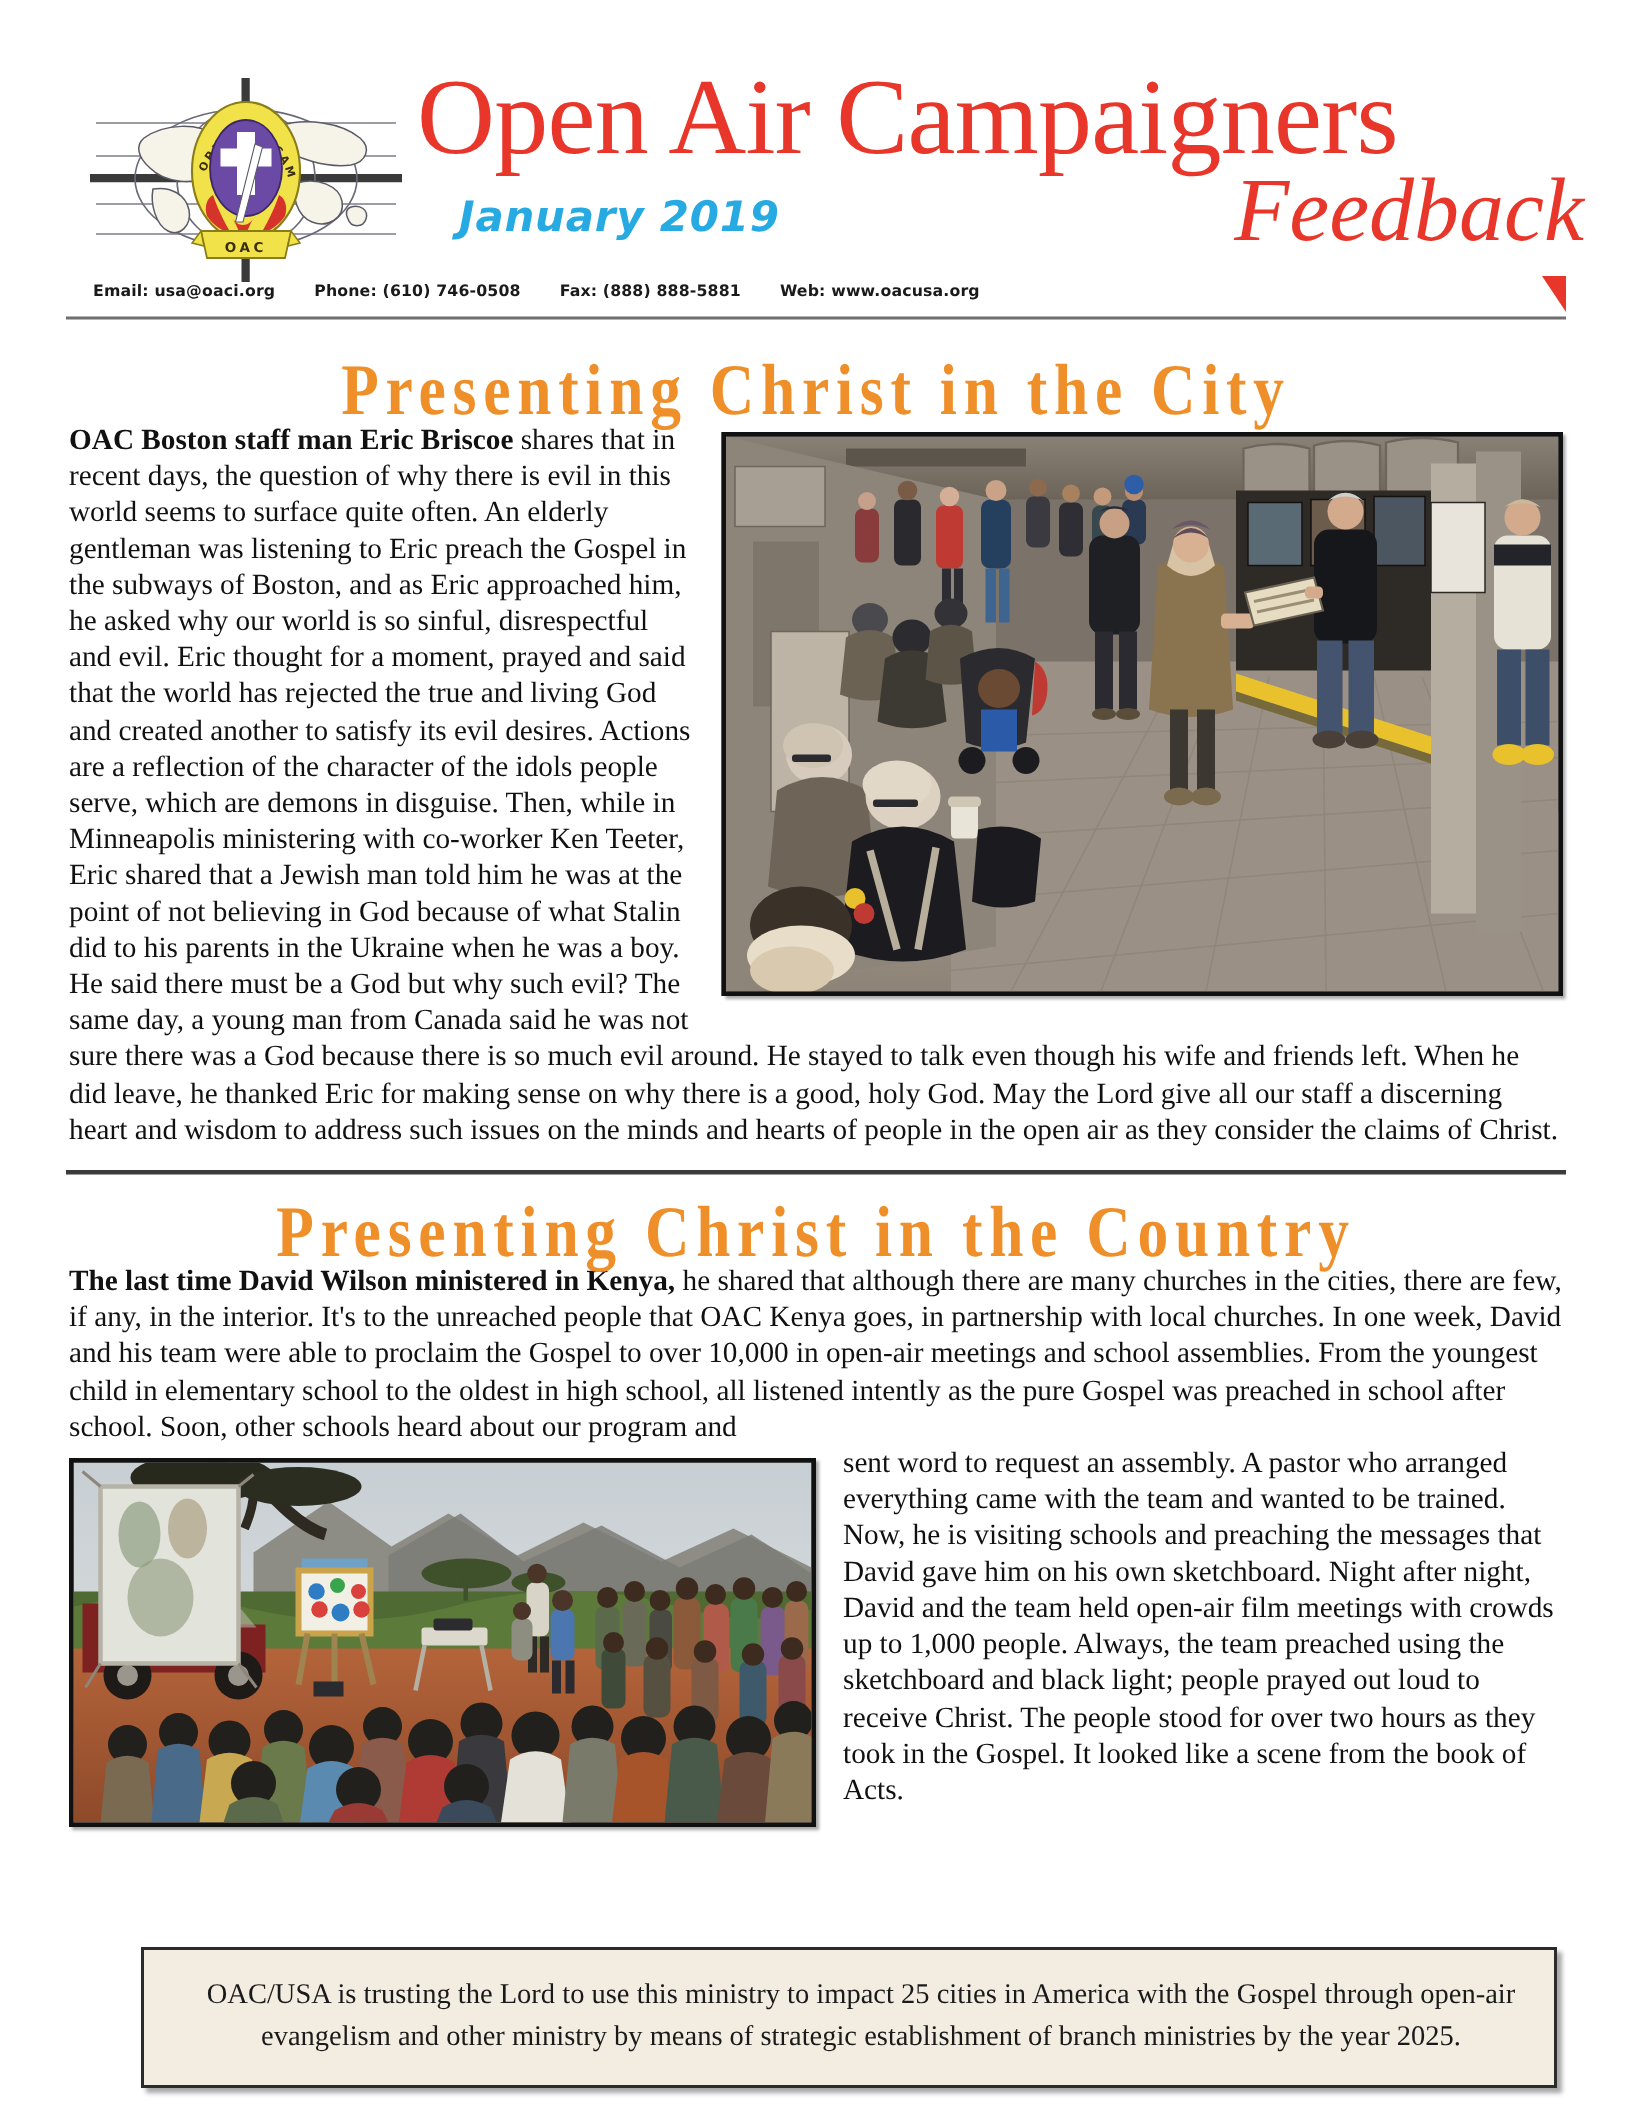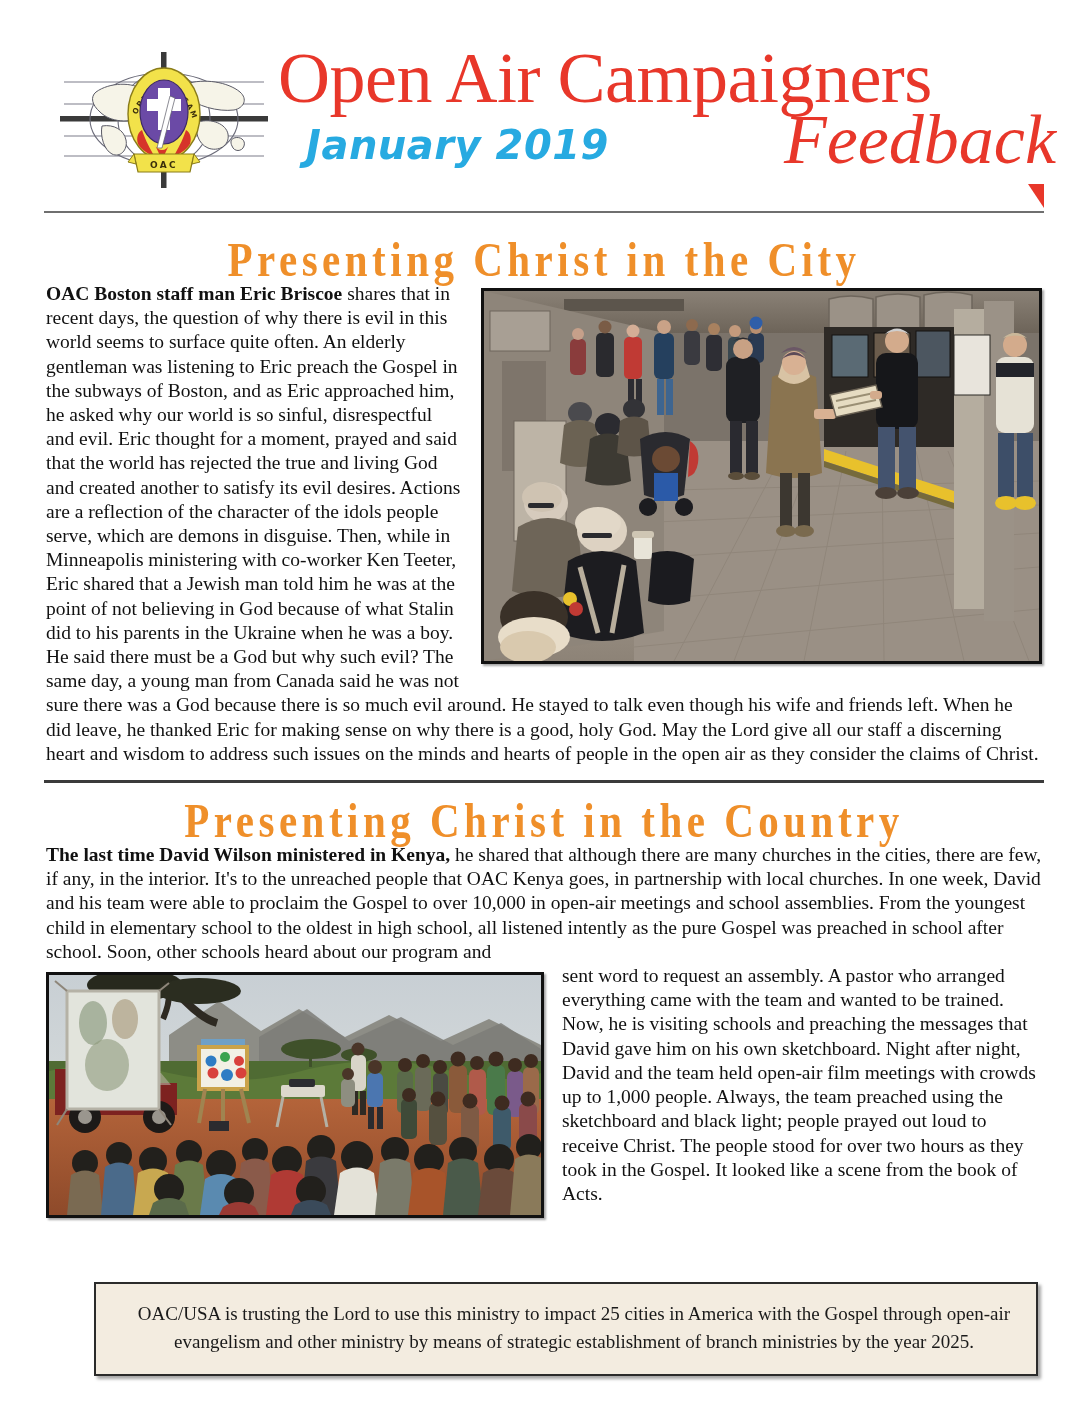--- a/index.html
+++ b/index.html
@@ -58,33 +58,33 @@
     letter-spacing: -0.5px;
     white-space: nowrap;
   }
   .title-date {
     position: absolute;
     left: 36px;
     top: 80px;
     font-family: "DejaVu Sans", sans-serif;
     font-weight: bold;
     font-style: italic;
-    font-size: 40px;
+    font-size: 28px;
     line-height: 42px;
     color: #27aae1;
     letter-spacing: 0.5px;
     white-space: nowrap;
   }
   .title-feedback {
     position: absolute;
     right: -6px;
     top: 58px;
     font-family: "Liberation Serif", serif;
     font-style: italic;
-    font-size: 70px;
+    font-size: 60px;
     line-height: 76px;
     color: #e8372a;
     white-space: nowrap;
   }
 
   .contact-line {
     position: absolute;
     left: 62px;
     top: 188px;
     width: 600px;
@@ -172,21 +172,21 @@
     margin: 14px 44px 0 44px;
     height: 3px;
     background: #3b3b3b;
   }
 
   
   .footer-box {
     position: absolute;
     left: 50px;
     right: 50px;
-    bottom: 32px;
+    bottom: 16px;
     background: #f3ece0;
     border: 2px solid #2b2b2b;
     box-shadow: 3px 3px 3px rgba(0,0,0,0.35);
     padding: 16px 24px 18px 40px;
     box-sizing: border-box;
     text-align: center;
     margin-left: 44px;
   }
   .footer-text {
     font-family: "Liberation Serif", serif;
@@ -255,20 +255,26 @@
         <text x="106" y="116" text-anchor="middle" font-family="DejaVu Sans, sans-serif" font-size="9" font-weight="bold" fill="#3b2f0b" letter-spacing="2.4">OAC</text>
       </svg>
     </div>
 
     <div class="title-block">
       <div class="title-main">Open Air Campaigners</div>
       <div class="title-date">January 2019</div>
       <div class="title-feedback">Feedback</div>
     </div>
 
+    <div class="contact-line">
+      <span>Email: usa@oaci.org</span>
+      <span>Phone: (610) 746-0508</span>
+      <span>Fax: (888) 888-5881</span>
+      <span>Web: www.oacusa.org</span>
+    </div>
 
     <div class="masthead-flag"></div>
     <div class="masthead-rule"></div>
   </div>
 
   <h2 class="section-heading">Presenting Christ in the City</h2>
 
   <div class="article clearfix">
 
     <div class="photo-right photo-frame">

